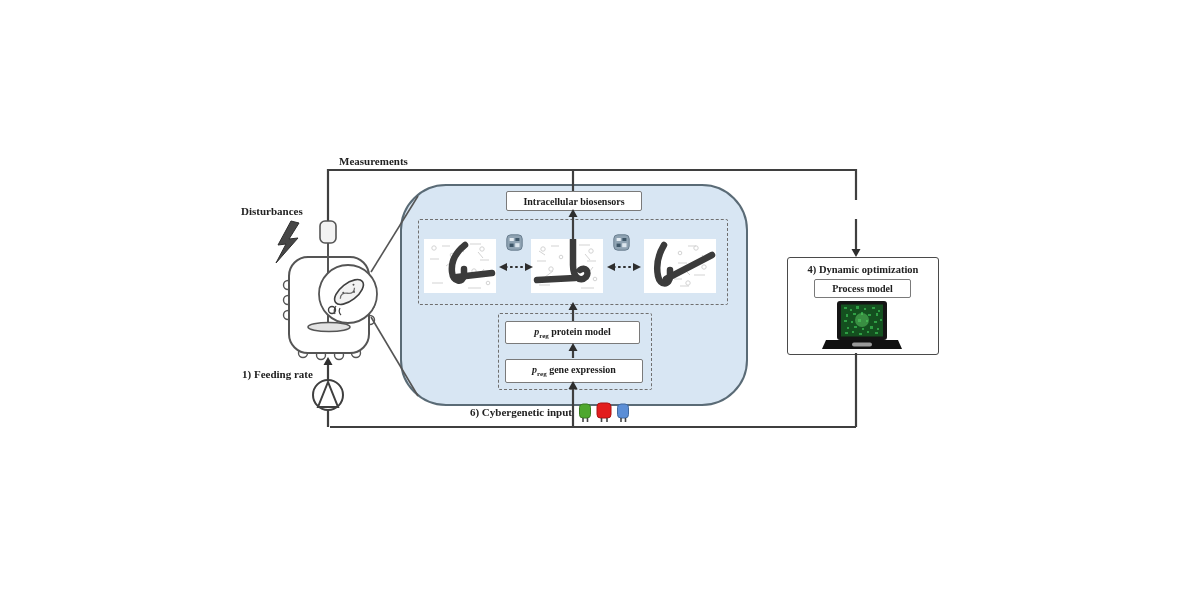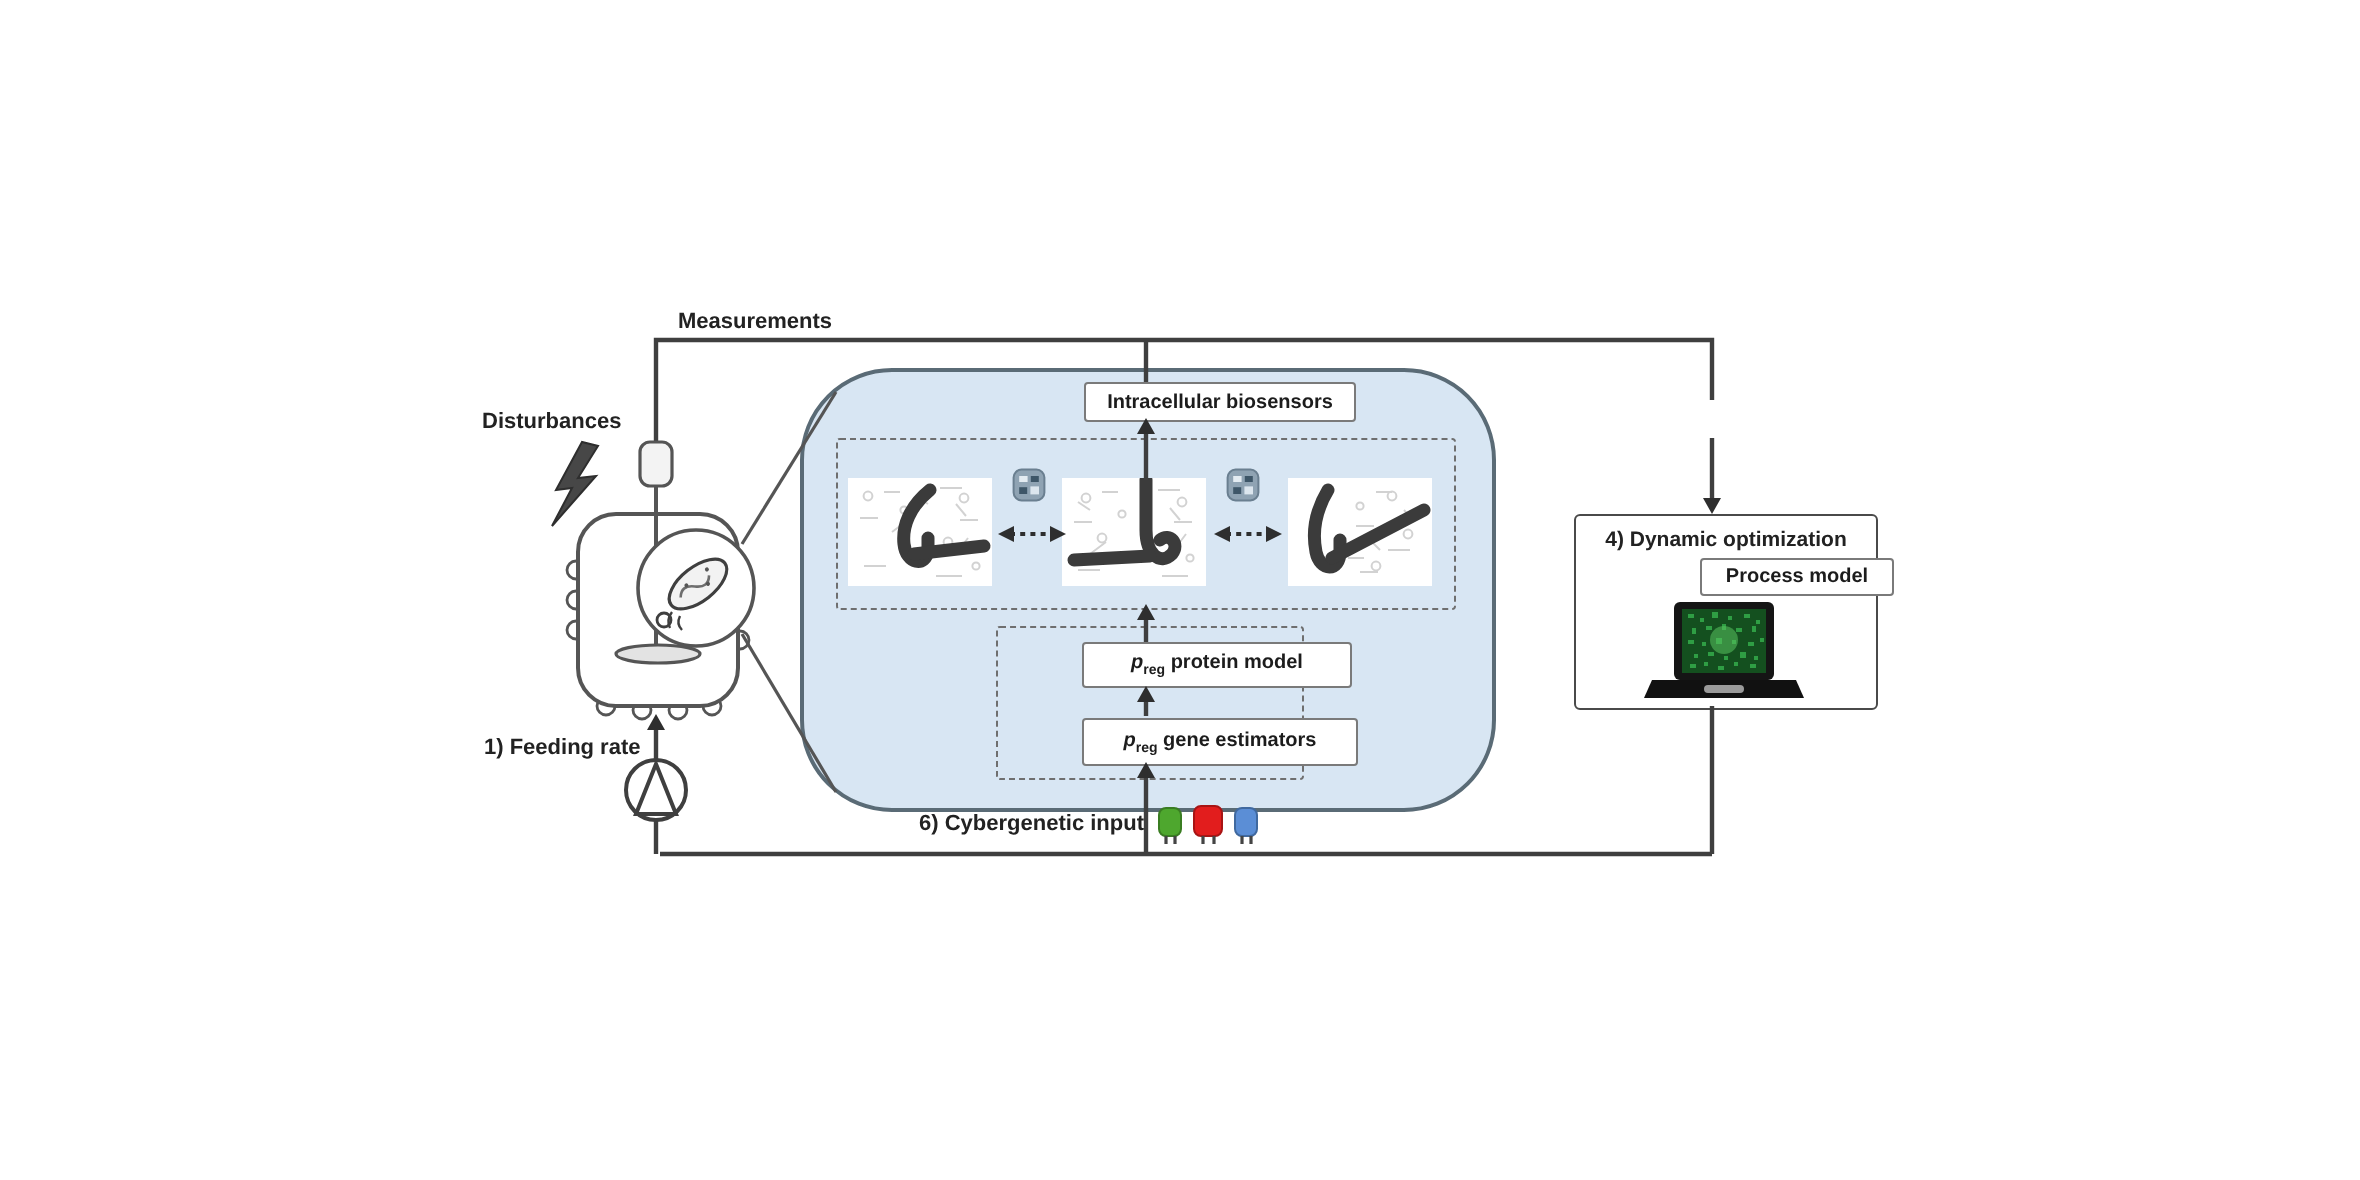--- a/index.html
+++ b/index.html
@@ -1,27 +1,27 @@
 <!DOCTYPE html>
 <html><head>
 <meta charset="utf-8">
 <style>
   html,body{margin:0;padding:0;background:#ffffff;}
   #stage{
     position:relative;width:1180px;height:590px;background:#ffffff;overflow:hidden;
-    font-family:Liberation Sans, sans-serif;color:#1c1c1c;
+    font-family:Liberation Serif, serif;color:#1c1c1c;
   }
   .lbl{position:absolute;font-weight:700;color:#222;white-space:nowrap;line-height:1;}
   .lbl.sm{font-size:9.5px;}
   .lbl.md{font-size:10.5px;}
   .lbl.lg{font-size:11px;}
   .wbox{
     position:absolute;background:#fff;border:1.3px solid #7a7a7a;border-radius:2px;
     display:flex;align-items:center;justify-content:center;
-    font-size:10px;font-weight:600;color:#1c1c1c;white-space:nowrap;z-index:6;margin-left:36px;
+    font-size:10px;font-weight:600;color:#1c1c1c;white-space:nowrap;z-index:6;
   }
   .dashedbox{position:absolute;border:1.6px dashed #6f6f6f;border-radius:2px;z-index:4;}
   .solidbox{
     position:absolute;background:#fff;border:1.7px solid #4a4a4a;border-radius:3px;z-index:5;
   }
   #cell{
     position:absolute;left:400px;top:184px;width:348px;height:222px;
     background:#d8e6f3;border:2.4px solid #5a6b76;border-radius:46px;z-index:2;
     box-sizing:border-box;
   }
@@ -133,21 +133,21 @@
 
   <div class="lbl sm" style="left:633px;top:304px;width:90px;text-align:right;">Metabolic level</div>
   <div class="lbl sm" style="left:585px;top:391px;width:90px;text-align:right;">Genetic level</div>
 
   <div class="dashedbox" style="left:498px;top:313px;width:152px;height:75px;"></div>
 
   <div class="wbox preg" style="left:505px;top:321px;width:133px;height:21px;">
     <span><i>p</i><sub>reg</sub><span> protein model</span></span>
   </div>
   <div class="wbox preg" style="left:505px;top:359px;width:136px;height:22px;">
-    <span><i>p</i><sub>reg</sub><span> gene estimators</span></span>
+    <span><i>p</i><sub>reg</sub><span> gene expression</span></span>
   </div>
 
   <svg class="lamp" style="left:577px;top:403px;" width="16" height="20" viewBox="0 0 16 20">
     <rect x="2.5" y="1" width="11" height="14" rx="3.5" fill="#4ea72e" stroke="#3a7d22"></rect>
     <line x1="6" y1="15" x2="6" y2="19" stroke="#444" stroke-width="1.6"></line>
       <line x1="10.5" y1="15" x2="10.5" y2="19" stroke="#444" stroke-width="1.6"></line>
   </svg>
   <svg class="lamp" style="left:595px;top:402px;" width="18" height="21" viewBox="0 0 18 21">
     <rect x="2" y="1" width="14" height="15" rx="3.5" fill="#e21d1d" stroke="#a81414"></rect>
     <line x1="6.5" y1="16" x2="6.5" y2="20" stroke="#444" stroke-width="1.6"></line>

